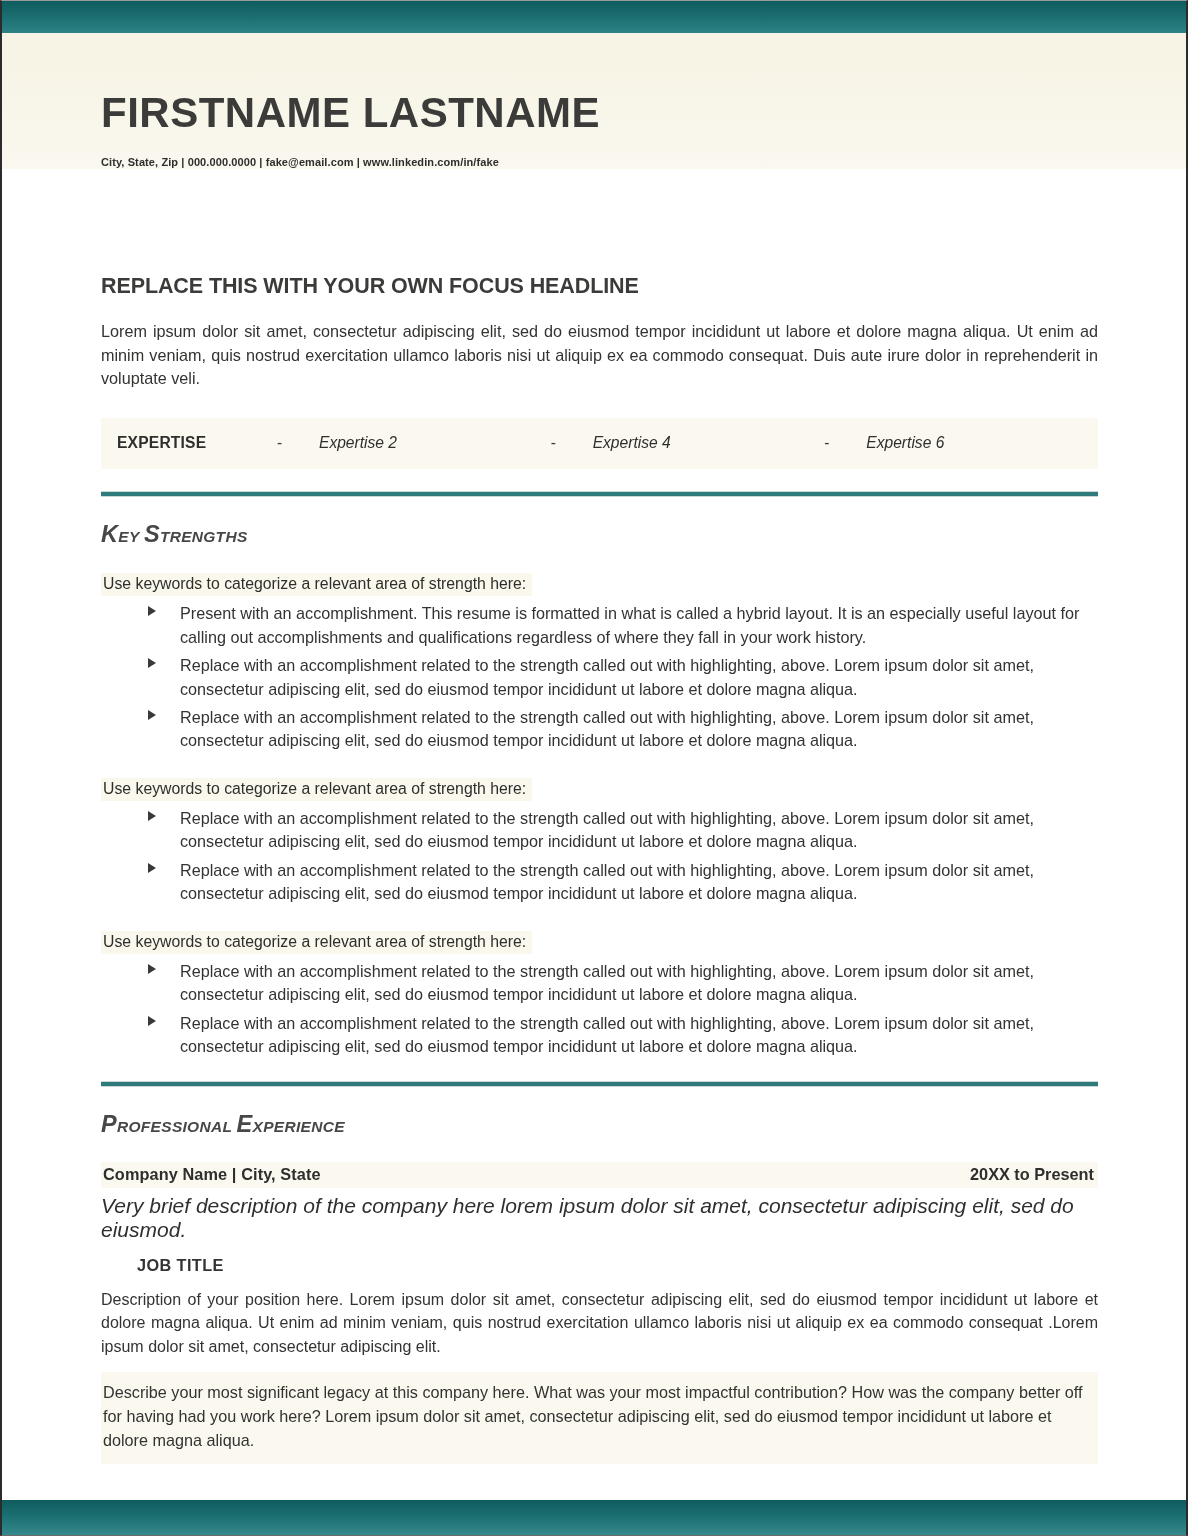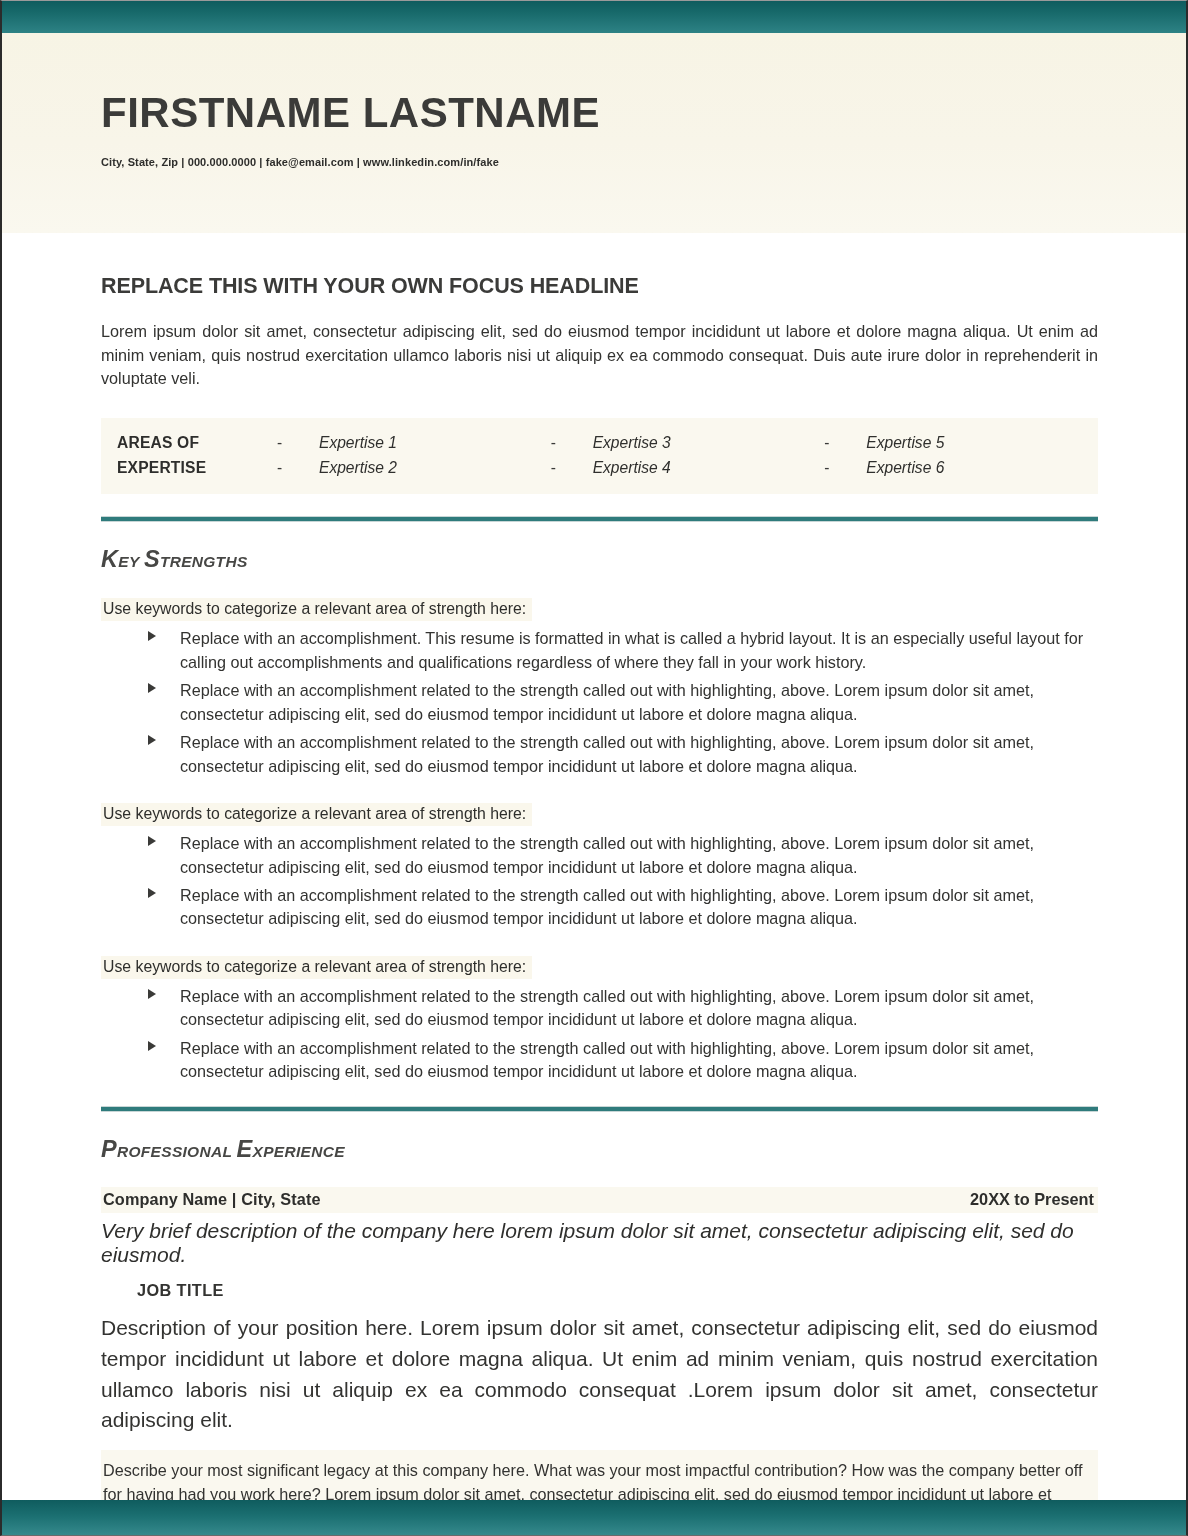--- a/index.html
+++ b/index.html
@@ -40,21 +40,21 @@
     left: 0; right: 0; bottom: 0;
     height: 35px;
     background: linear-gradient(to bottom, #0f5c5e 0%, #1b6f71 45%, #35898c 100%);
   }
 
   
   .header-block {
     position: absolute;
     left: 0; right: 0;
     top: 32px;
-    height: 200px;
+    height: 136px;
     background: linear-gradient(to bottom, #f7f4e5 0%, #f8f5e9 55%, #faf8ef 100%);
   }
   .header-inner {
     padding: 58px 0 0 99px;
   }
   .full-name {
     font-size: 42px;
     font-weight: 700;
     letter-spacing: 0.5px;
     color: #3b3b39;
@@ -219,21 +219,21 @@
   }
   .job-title {
     margin: 14px 0 0 36px;
     font-size: 16.3px;
     font-weight: 700;
     letter-spacing: 0.4px;
     color: #333331;
   }
   .job-desc {
     margin: 13px 0 0 0;
-    font-size: 21px;
+    font-size: 16px;
     line-height: 1.47;
     color: #333331;
     text-align: justify;
   }
   .legacy {
     margin: 14px 0 0 0;
     background: #faf8ef;
     padding: 9px 10px 11px 2px;
     font-size: 16.2px;
     line-height: 1.47;
@@ -255,50 +255,41 @@
   </div>
 
   <div class="content">
 
     <h2 class="focus-headline">REPLACE THIS WITH YOUR OWN FOCUS HEADLINE</h2>
     <p class="summary">Lorem ipsum dolor sit amet, consectetur adipiscing elit, sed do eiusmod tempor incididunt ut labore et dolore magna aliqua. Ut enim ad minim veniam, quis nostrud exercitation ullamco laboris nisi ut aliquip ex ea commodo consequat. Duis aute irure dolor in reprehenderit in voluptate veli.</p>
 
     <div class="expertise-band">
       <table class="expertise-table">
         <tbody>
-            <tr>
-          <td class="exp-label">AREAS OF</td>
-          <td class="exp-dash">-</td>
-          <td class="exp-item">Expertise 1</td>
-          <td class="exp-dash">-</td>
-          <td class="exp-item">Expertise 3</td>
-          <td class="exp-dash">-</td>
-          <td class="exp-item">Expertise 5</td>
-        </tr>
         <tr>
           <td class="exp-label">EXPERTISE</td>
           <td class="exp-dash">-</td>
           <td class="exp-item">Expertise 2</td>
           <td class="exp-dash">-</td>
           <td class="exp-item">Expertise 4</td>
           <td class="exp-dash">-</td>
           <td class="exp-item">Expertise 6</td>
         </tr>
       </tbody>
         </table>
     </div>
 
     <div class="rule first"></div>
 
     <div class="section-heading"><span class="cap">K</span><span>EY </span><span class="cap">S</span><span>TRENGTHS</span></div>
 
     <div class="strength-group">
       <div class="strength-head">Use keywords to categorize a relevant area of strength here:</div>
       <ul class="bullets">
-        <li><span class="tri"></span><span>Replace with an accomplishment. This resume is formatted in what is called a hybrid layout. It is an especially useful layout for calling out accomplishments and qualifications regardless of where they fall in your work history.</span></li>
+        <li><span class="tri"></span><span>Present with an accomplishment. This resume is formatted in what is called a hybrid layout. It is an especially useful layout for calling out accomplishments and qualifications regardless of where they fall in your work history.</span></li>
         <li><span class="tri"></span><span>Replace with an accomplishment related to the strength called out with highlighting, above. Lorem ipsum dolor sit amet, consectetur adipiscing elit, sed do eiusmod tempor incididunt ut labore et dolore magna aliqua.</span></li>
         <li><span class="tri"></span><span>Replace with an accomplishment related to the strength called out with highlighting, above. Lorem ipsum dolor sit amet, consectetur adipiscing elit, sed do eiusmod tempor incididunt ut labore et dolore magna aliqua.</span></li>
       </ul>
     </div>
 
     <div class="strength-group">
       <div class="strength-head">Use keywords to categorize a relevant area of strength here:</div>
       <ul class="bullets">
         <li><span class="tri"></span><span>Replace with an accomplishment related to the strength called out with highlighting, above. Lorem ipsum dolor sit amet, consectetur adipiscing elit, sed do eiusmod tempor incididunt ut labore et dolore magna aliqua.</span></li>
         <li><span class="tri"></span><span>Replace with an accomplishment related to the strength called out with highlighting, above. Lorem ipsum dolor sit amet, consectetur adipiscing elit, sed do eiusmod tempor incididunt ut labore et dolore magna aliqua.</span></li>

